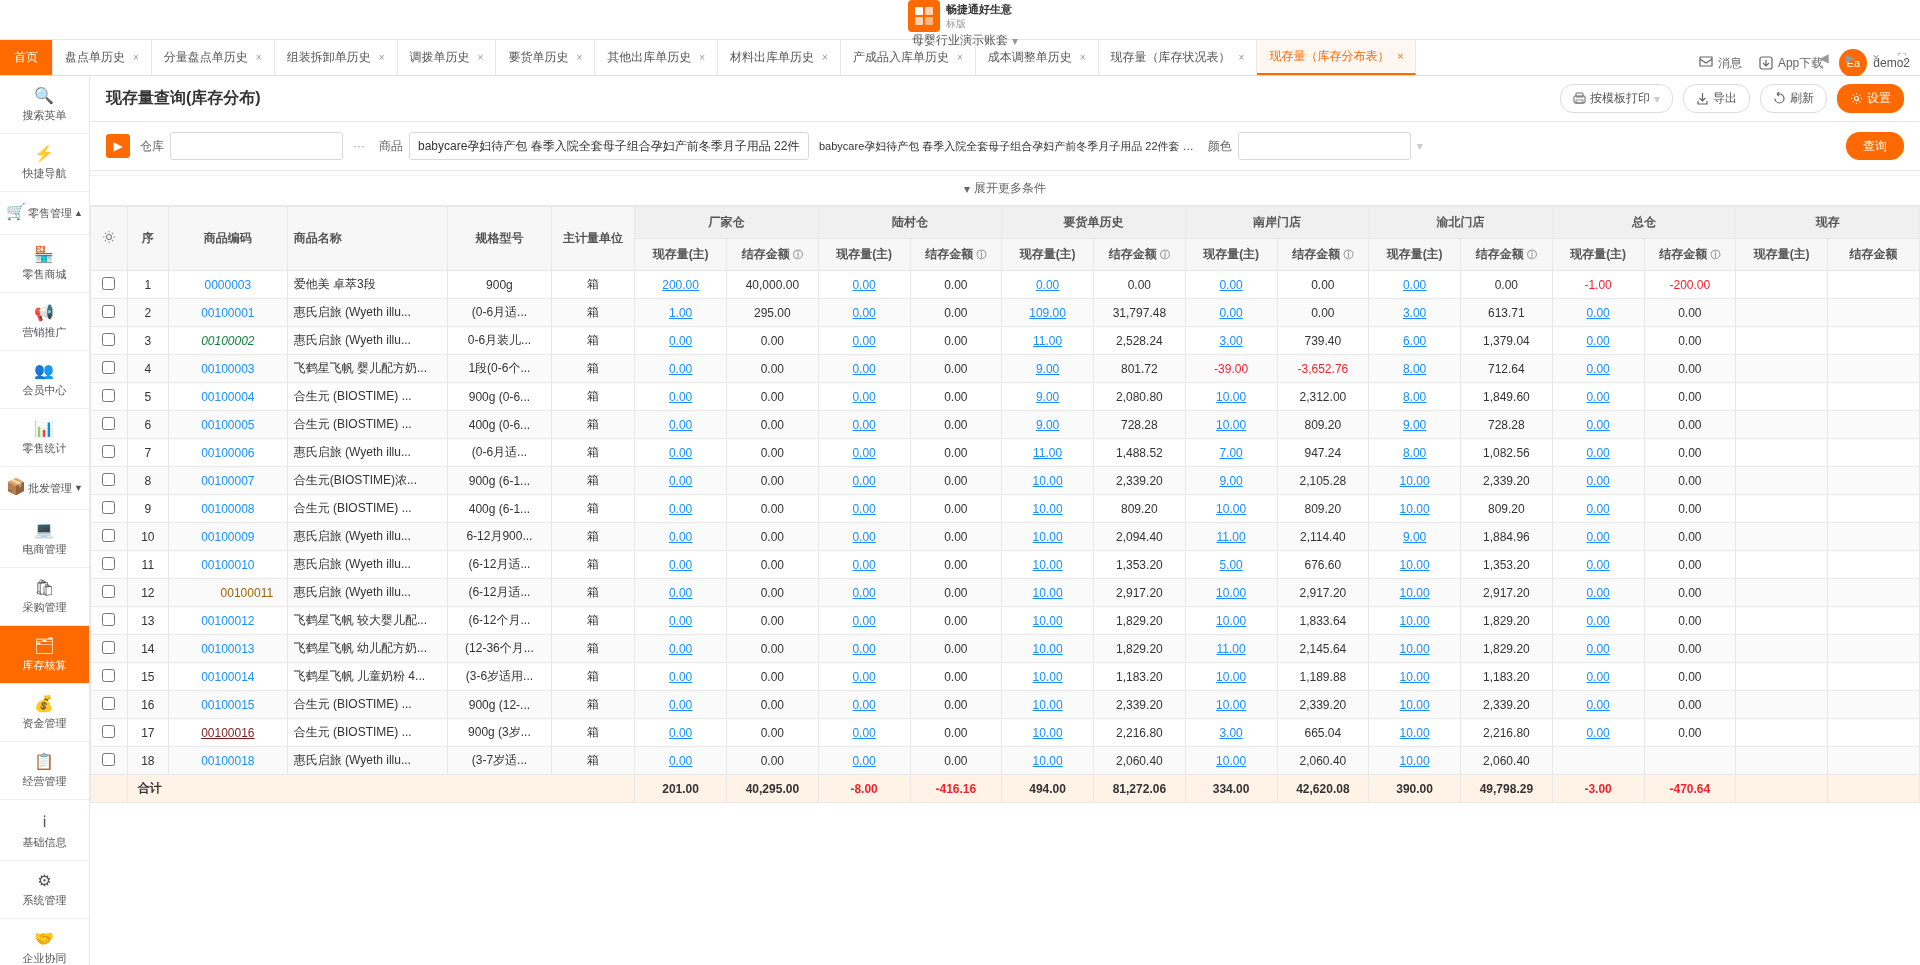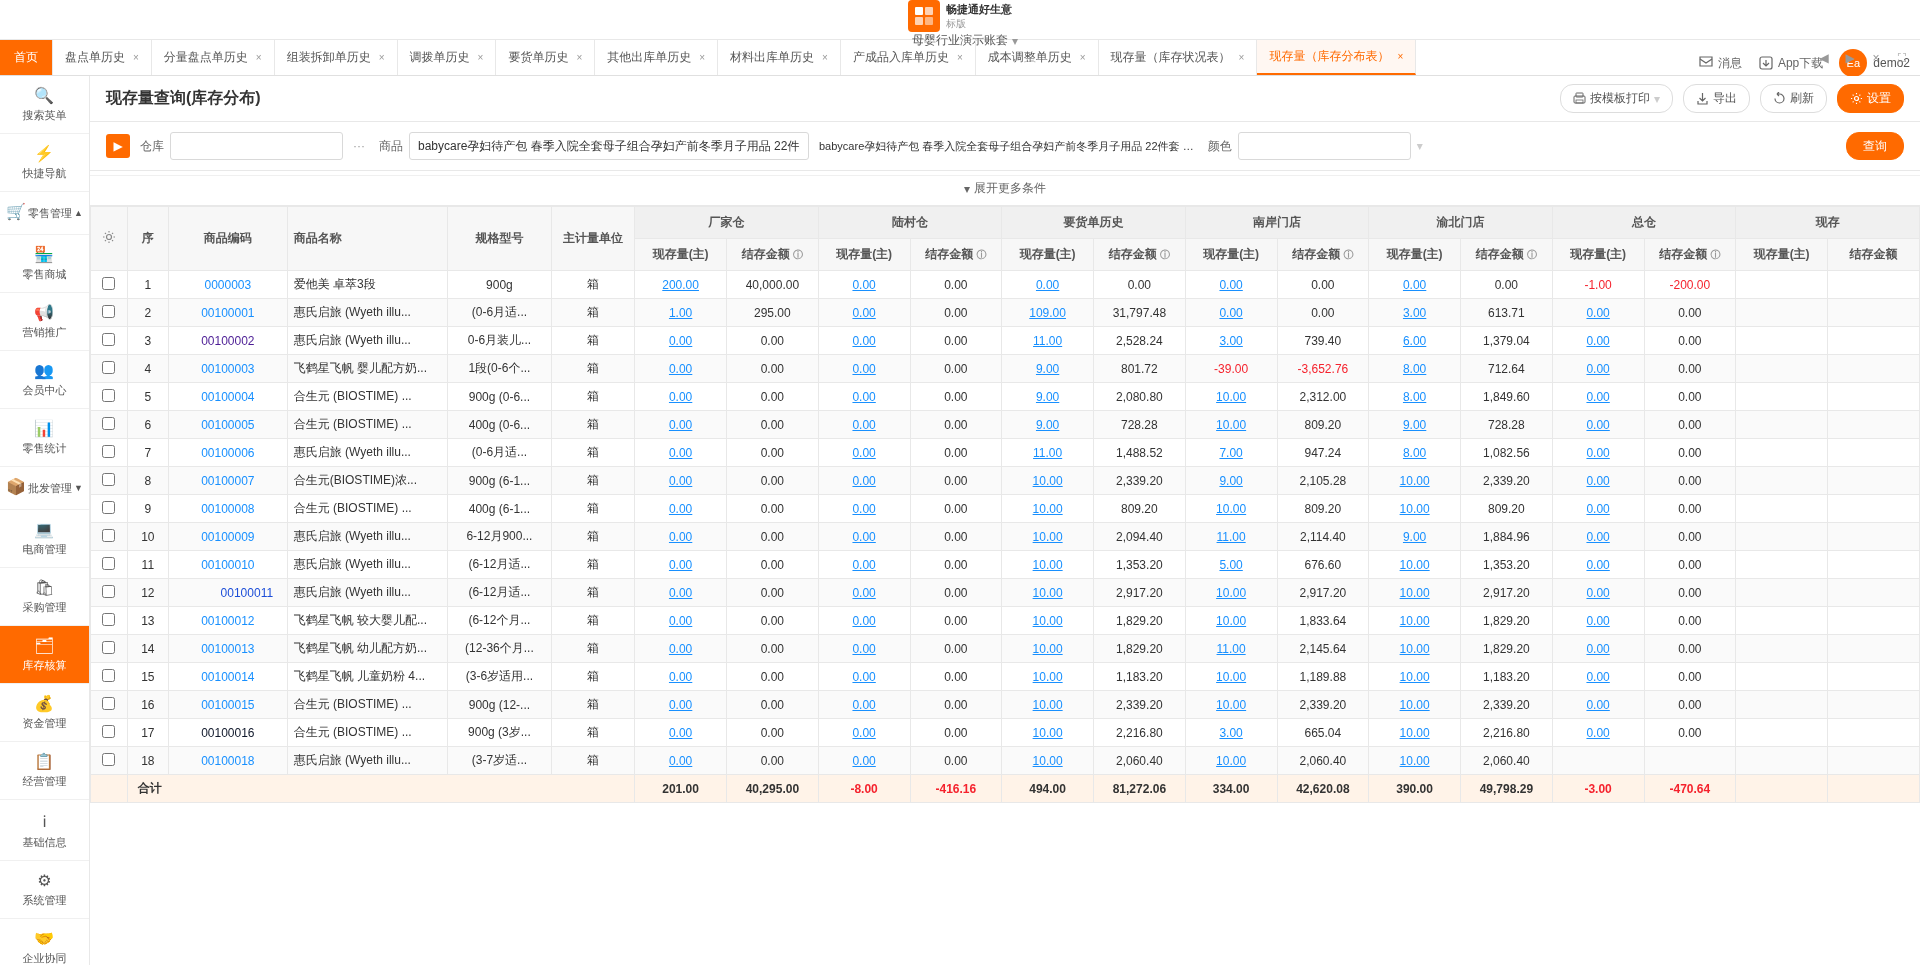--- a/index.html
+++ b/index.html
@@ -395,21 +395,21 @@
               <td><span class="num-link">3.00</span></td>
               <td><span class="">613.71</span></td>
               <td><span class="num-link">0.00</span></td>
               <td><span class="">0.00</span></td>
               <td></td>
               <td></td>
             </tr>
             <tr>
     <td><input type="checkbox" style=""></td>
     <td>3</td>
-    <td style="color:#4c1d95;cursor:pointer;">00100002</td>
+    <td style="color:#15803d;cursor:pointer;font-style:italic;">00100002</td>
     <td style="text-align:left;max-width:140px;overflow:hidden;text-overflow:ellipsis;">惠氏启旅 (Wyeth illu...</td>
     <td>0-6月装儿...</td>
     <td>箱</td>
   <td><span class="num-link">0.00</span></td>
               <td><span class="">0.00</span></td>
               <td><span class="num-link">0.00</span></td>
               <td><span class="">0.00</span></td>
               <td><span class="num-link">11.00</span></td>
               <td><span class="">2,528.24</span></td>
               <td><span class="num-link">3.00</span></td>
@@ -593,21 +593,21 @@
               <td><span class="num-link">10.00</span></td>
               <td><span class="">1,353.20</span></td>
               <td><span class="num-link">0.00</span></td>
               <td><span class="">0.00</span></td>
               <td></td>
               <td></td>
             </tr>
             <tr>
     <td><input type="checkbox" style=""></td>
     <td>12</td>
-    <td style="color:#1d4ed8;cursor:pointer;padding-left:44px;">00100011</td>
+    <td style="color:#a16207;cursor:pointer;padding-left:44px;">00100011</td>
     <td style="text-align:left;max-width:140px;overflow:hidden;text-overflow:ellipsis;">惠氏启旅 (Wyeth illu...</td>
     <td>(6-12月适...</td>
     <td>箱</td>
   <td><span class="num-link">0.00</span></td>
               <td><span class="">0.00</span></td>
               <td><span class="num-link">0.00</span></td>
               <td><span class="">0.00</span></td>
               <td><span class="num-link">10.00</span></td>
               <td><span class="">2,917.20</span></td>
               <td><span class="num-link">10.00</span></td>
@@ -703,21 +703,21 @@
               <td><span class="num-link">10.00</span></td>
               <td><span class="">2,339.20</span></td>
               <td><span class="num-link">0.00</span></td>
               <td><span class="">0.00</span></td>
               <td></td>
               <td></td>
             </tr>
             <tr>
     <td><input type="checkbox" style=""></td>
     <td>17</td>
-    <td style="color:#0f172a;cursor:pointer;">00100016</td>
+    <td style="color:#7f1d1d;cursor:pointer;text-decoration:underline;">00100016</td>
     <td style="text-align:left;max-width:140px;overflow:hidden;text-overflow:ellipsis;">合生元 (BIOSTIME) ...</td>
     <td>900g (3岁...</td>
     <td>箱</td>
   <td><span class="num-link">0.00</span></td>
               <td><span class="">0.00</span></td>
               <td><span class="num-link">0.00</span></td>
               <td><span class="">0.00</span></td>
               <td><span class="num-link">10.00</span></td>
               <td><span class="">2,216.80</span></td>
               <td><span class="num-link">3.00</span></td>

